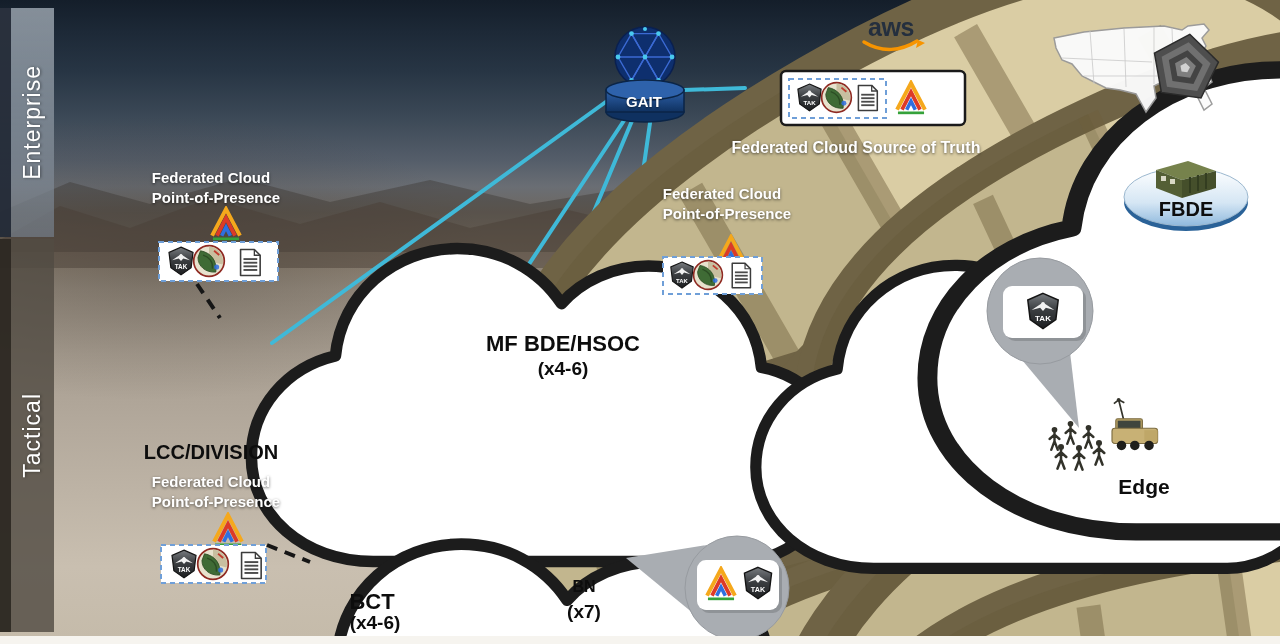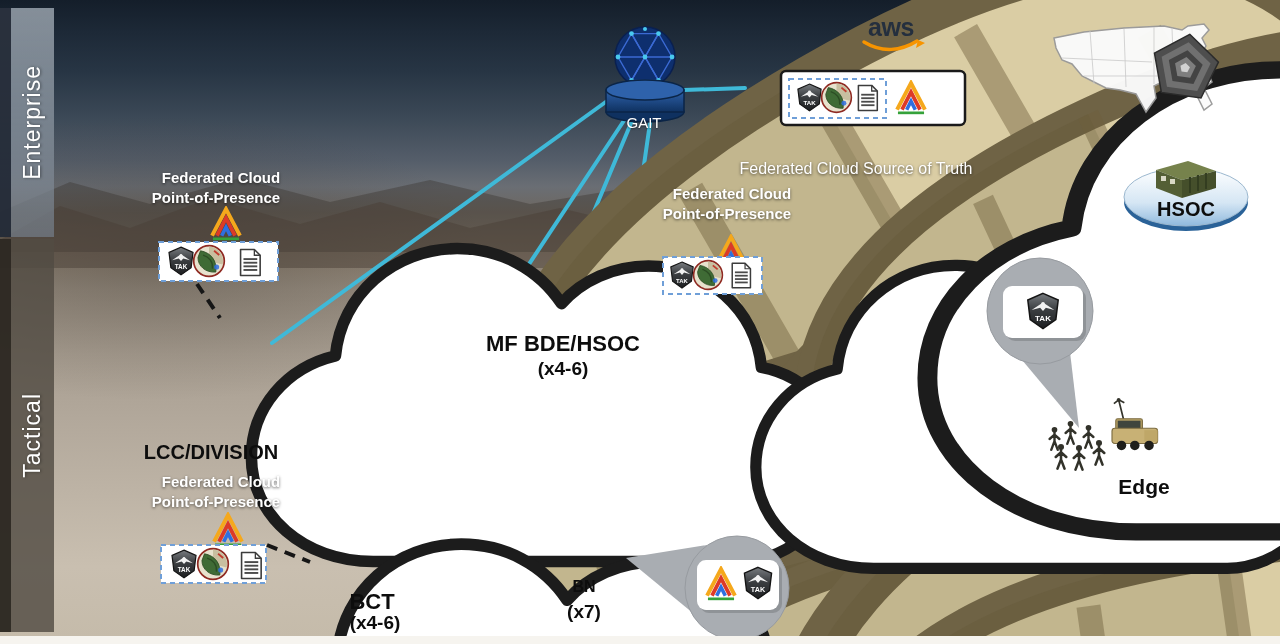--- a/index.html
+++ b/index.html
@@ -9,23 +9,23 @@
     background:
       radial-gradient(ellipse 700px 260px at 78% 60%, rgba(235,227,212,0.30), rgba(235,227,212,0) 70%),
       radial-gradient(ellipse 520px 220px at 12% 40%, rgba(62,55,48,0.35), rgba(62,55,48,0) 65%),
       linear-gradient(180deg,
         #141e2a 0%, #1d2937 5%, #273544 11%, #3b4856 18%,
         #555e6a 25%, #6a6e74 29%, #6e675f 33%, #837768 38%,
         #978d80 45%, #a89e91 55%, #b2a89b 65%, #bdb3a5 76%,
         #c9bfb0 88%, #c5bbaa 99%);
   }
   .scene{position:absolute;left:0;top:0;z-index:1;}
-  .lbl{position:absolute;z-index:5;transform:translateX(-50%);white-space:nowrap;text-align:right;}
+  .lbl{position:absolute;z-index:5;transform:translateX(-50%);white-space:nowrap;text-align:left;}
   .node-label{color:#0d0d0d;font-weight:700;}
-  .white-label{color:#ffffff;font-weight:400;text-shadow:0 1px 3px rgba(0,0,0,0.65);margin-top:21px;}
+  .white-label{color:#ffffff;font-weight:700;text-shadow:0 1px 3px rgba(0,0,0,0.65);}
   .fed-label{color:#ffffff;font-weight:600;font-size:15px;line-height:20px;text-shadow:0 1px 3px rgba(0,0,0,0.6);}
   .band{position:absolute;left:0;width:54px;z-index:4;display:flex;align-items:center;justify-content:center;box-sizing:border-box;border-left:11px solid rgba(28,35,48,0.88);}
   #band-enterprise{top:8px;height:229px;background:linear-gradient(180deg,rgba(152,162,172,0.85),rgba(116,126,138,0.70));}
   #band-tactical{top:239px;height:393px;background:rgba(82,76,67,0.82);border-left-color:rgba(42,38,32,0.88);}
   .band-label{writing-mode:vertical-rl;transform:rotate(180deg);color:#fff;font-size:23px;font-weight:500;letter-spacing:1px;text-shadow:0 1px 3px rgba(0,0,0,0.45);}
   #aws-word{font-size:25px;font-weight:700;color:var(--aws-text,#242f3e);letter-spacing:-0.5px;z-index:6;}
   #bottom-strip{position:absolute;left:0;top:636px;width:1280px;height:8px;background:#f6f4ef;z-index:7;}
 </style>
 </head>
 <body>
@@ -317,21 +317,21 @@
   <div>Point-of-Presence</div>
 </div>
 <div class="lbl fed-label" style="left:216px;top:472px">
   <div>Federated Cloud</div>
   <div>Point-of-Presence</div>
 </div>
 
 <div class="lbl" id="aws-word" style="left:891px;top:13px">aws</div>
 <div class="lbl white-label" style="left:856px;top:139px;font-size:16px">Federated Cloud Source of Truth</div>
 <div class="lbl white-label" style="left:644px;top:93px;font-size:15px;text-shadow:0 1px 2px rgba(0,0,0,0.5)">GAIT</div>
-<div class="lbl node-label" style="left:1186px;top:198px;font-size:20px">HSOC</div>
+<div class="lbl node-label" style="left:1186px;top:198px;font-size:20px">FBDE</div>
 
 <div class="lbl node-label" style="left:211px;top:441px;font-size:20px">LCC/DIVISION</div>
 <div class="lbl node-label" style="left:563px;top:331px;font-size:22px">MF BDE/HSOC</div>
 <div class="lbl node-label" style="left:563px;top:358px;font-size:19px">(x4-6)</div>
 <div class="lbl node-label" style="left:372px;top:589px;font-size:22px">BCT</div>
 <div class="lbl node-label" style="left:375px;top:612px;font-size:19px">(x4-6)</div>
 <div class="lbl node-label" style="left:584px;top:578px;font-size:16px">BN</div>
 <div class="lbl node-label" style="left:584px;top:601px;font-size:19px">(x7)</div>
 <div class="lbl node-label" style="left:1144px;top:475px;font-size:21px">Edge</div>
 

